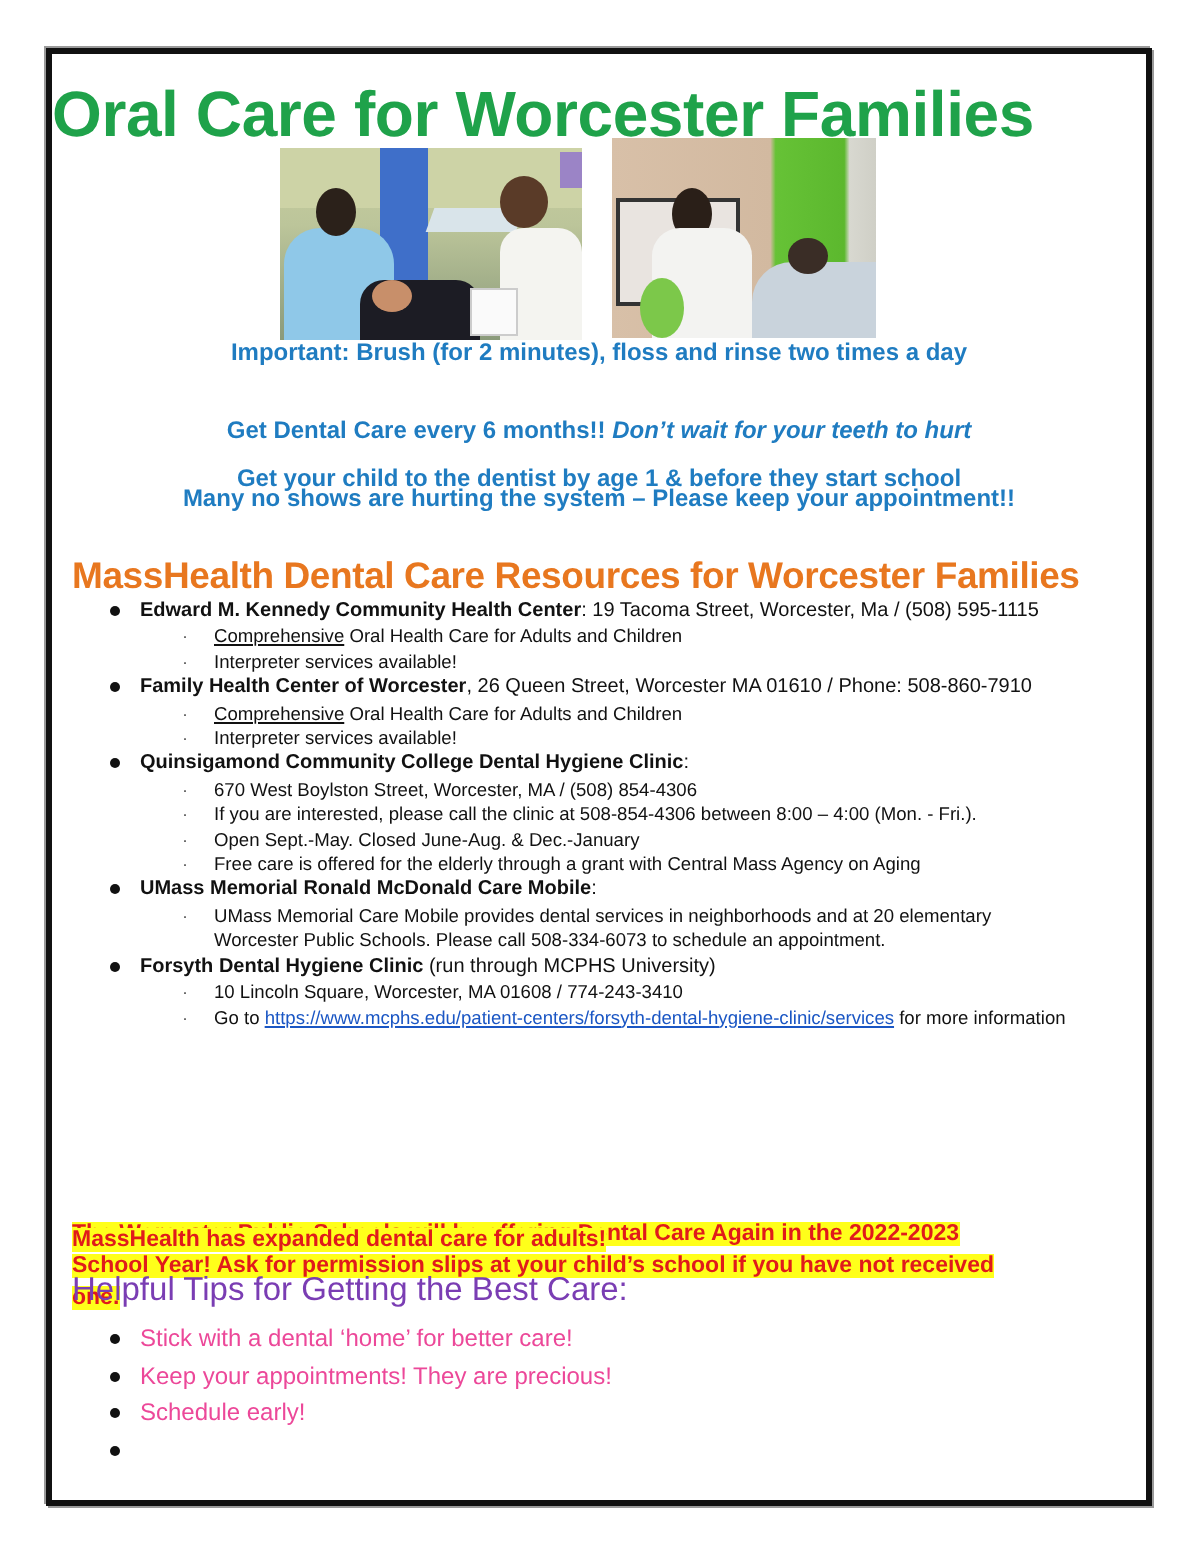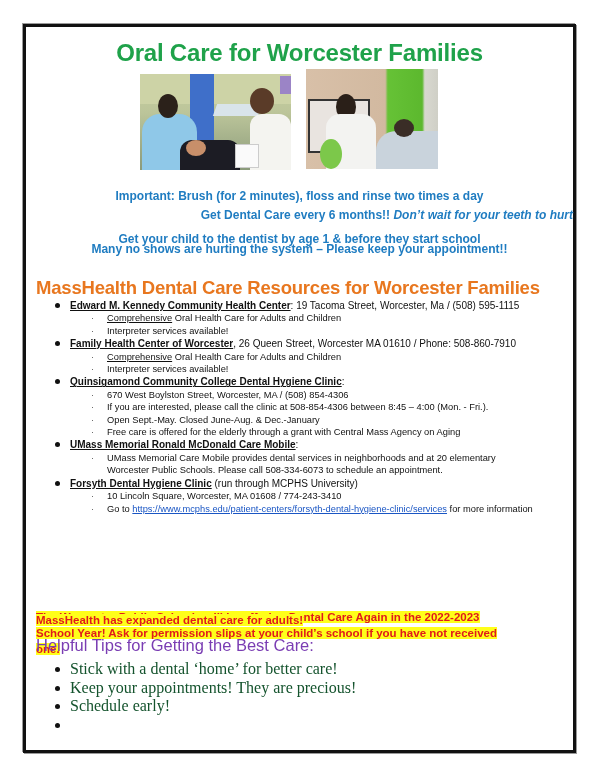--- a/index.html
+++ b/index.html
@@ -4,54 +4,54 @@
   <style>
     html, body { margin: 0; padding: 0; background: #ffffff; }
     body { width: 600px; height: 777px; position: relative; overflow: hidden; font-family: "Liberation Sans", sans-serif; }
     .frame {
       position: absolute; left: 23px; top: 24px; width: 547px; height: 723px;
       border: 3px solid #111111;
       box-shadow: -1px -1px 0 #9a9a9a, 1px 1px 0 #9a9a9a;
       background: #ffffff;
     }
     .title {
-      position: absolute; left: 0; right: 0; top: 12px; text-align: center;
-      color: #1fa24a; font-weight: bold; font-size: 24px; letter-spacing: -0.2px;
+      position: absolute; left: 0; right: 0; top: 12px; 
+      color: #1fa24a; font-weight: bold; font-size: 32px; letter-spacing: -0.2px;
     }
     .photo { position: absolute; overflow: hidden; }
     .photo1 { left: 114px; top: 47px; width: 151px; height: 96px;
       background: linear-gradient(180deg, #c9cfa0 0%, #bcc59a 40%, #8a9a7a 100%); }
     .photo2 { left: 280px; top: 42px; width: 132px; height: 100px;
       background: linear-gradient(90deg, #d8c0a8 0%, #d2b9a0 60%, #66c236 62%, #5cb82e 88%, #d8d8d0 90%, #cfcfc6 100%); }
     .shape { position: absolute; }
     .blue-sub {
       position: absolute; left: 0; right: 0; text-align: center;
       color: #1f7cc1; font-weight: bold; font-size: 12px;
     }
     .blue-sub i { font-style: italic; }
     .h2-orange {
       position: absolute; left: 10px; top: 250px;
       color: #e8771f; font-weight: bold; font-size: 18.5px; letter-spacing: -0.2px; text-align: center;
     }
     .resources { position: absolute; left: 0; top: 272px; width: 547px; font-size: 10px; color: #111; }
     .res-item { position: relative; padding-left: 44px; line-height: 13.4px; }
     .res-item .bullet { position: absolute; left: 29px; top: 4px; width: 5px; height: 5px; border-radius: 50%; background: #111; }
-    .res-item b { font-weight: bold; text-decoration: underline; }
+    .res-item b { font-weight: bold; }
     .sub { position: relative; padding-left: 81px; padding-right: 40px; line-height: 12.4px; font-size: 9.3px; }
     .sub .dot { position: absolute; left: 65px; top: 0; font-size: 9px; color: #555; }
     .sub u { text-decoration: underline; }
     .sub a { color: #1a56c4; text-decoration: underline; }
     .notice {
       position: absolute; left: 10px; width: 480px; font-weight: bold; font-size: 11.5px; color: #e01b1b; line-height: 16px;
     }
     .notice span { background: #ffff1a; }
     .h2-purple {
       position: absolute; left: 10px; top: 609px; color: #7a3db3; font-weight: normal; font-size: 16.5px;
     }
-    .tips { position: absolute; left: 0; top: 633px; font-size: 16px; color: #14532d; font-family: Liberation Serif, serif; }
+    .tips { position: absolute; left: 0; top: 633px; font-size: 12px; color: #ec4899; }
     .tip { position: relative; padding-left: 44px; line-height: 18.5px; }
     .tip .bullet { position: absolute; left: 29px; top: 7px; width: 5px; height: 5px; border-radius: 50%; background: #111; }
   </style>
 </head>
 <body>
 
 <div class="frame">
 
   <div class="title">Oral Care for Worcester Families</div>
 
@@ -71,23 +71,23 @@
 
   <div class="photo photo2">
     <div class="shape" style="left:2px;top:30px;width:58px;height:50px;background:#e9e4e0;border:2px solid #333;"></div>
     <div class="shape" style="left:30px;top:25px;width:20px;height:26px;background:#2a1f18;border-radius:50%;"></div>
     <div class="shape" style="left:20px;top:45px;width:50px;height:55px;background:#f3f3f1;border-radius:14px 14px 0 0;"></div>
     <div class="shape" style="left:70px;top:62px;width:62px;height:38px;background:#c9d3dc;border-radius:20px 0 0 0;"></div>
     <div class="shape" style="left:88px;top:50px;width:20px;height:18px;background:#3a2d26;border-radius:50%;"></div>
     <div class="shape" style="left:14px;top:70px;width:22px;height:30px;background:#7cc84a;border-radius:50%;"></div>
   </div>
 
-  <div class="blue-sub" style="top:162px;">Important: Brush (for 2 minutes), floss and rinse two times a day</div>
+  <div class="blue-sub" style="top:142px;">Important: Brush (for 2 minutes), floss and rinse two times a day</div>
 
-  <div class="blue-sub" style="top:181px;text-align:right;">
+  <div class="blue-sub" style="top:181px;">
     <span>Get Dental Care every 6 months!! </span><i>Don’t wait for your teeth to hurt</i>
   </div>
   <div class="blue-sub" style="top:205px;">Get your child to the dentist by age 1 &amp; before they start school</div>
   <div class="blue-sub" style="top:215px;">Many no shows are hurting the system – Please keep your appointment!!</div>
 
   <div class="h2-orange">MassHealth Dental Care Resources for Worcester Families</div>
 
   <div class="resources">
 
     <div class="res-item">
@@ -102,21 +102,21 @@
       <b>Family Health Center of Worcester</b><span>, 26 Queen Street, Worcester MA 01610 / Phone: 508-860-7910</span>
     </div>
     <div class="sub"><span class="dot">·</span><u>Comprehensive</u><span> Oral Health Care for Adults and Children</span></div>
     <div class="sub"><span class="dot">·</span><span>Interpreter services available!</span></div>
 
     <div class="res-item">
       <span class="bullet"></span>
       <b>Quinsigamond Community College Dental Hygiene Clinic</b><span>:</span>
     </div>
     <div class="sub"><span class="dot">·</span><span>670 West Boylston Street, Worcester, MA / (508) 854-4306</span></div>
-    <div class="sub"><span class="dot">·</span><span>If you are interested, please call the clinic at 508-854-4306 between 8:45 – 4:00 (Mon. - Fri.).</span></div>
+    <div class="sub"><span class="dot">·</span><span>If you are interested, please call the clinic at 508-854-4306 between 8:00 – 4:00 (Mon. - Fri.).</span></div>
     <div class="sub"><span class="dot">·</span><span>Open Sept.-May.  Closed June-Aug. &amp; Dec.-January</span></div>
     <div class="sub"><span class="dot">·</span><span>Free care is offered for the elderly through a grant with Central Mass Agency on Aging</span></div>
 
     <div class="res-item">
       <span class="bullet"></span>
       <b>UMass Memorial Ronald McDonald Care Mobile</b><span>:</span>
     </div>
     <div class="sub"><span class="dot">·</span><span>UMass Memorial Care Mobile provides dental services in neighborhoods and at 20 elementary Worcester Public Schools.  Please call 508-334-6073 to schedule an appointment.</span></div>
 
     <div class="res-item">

